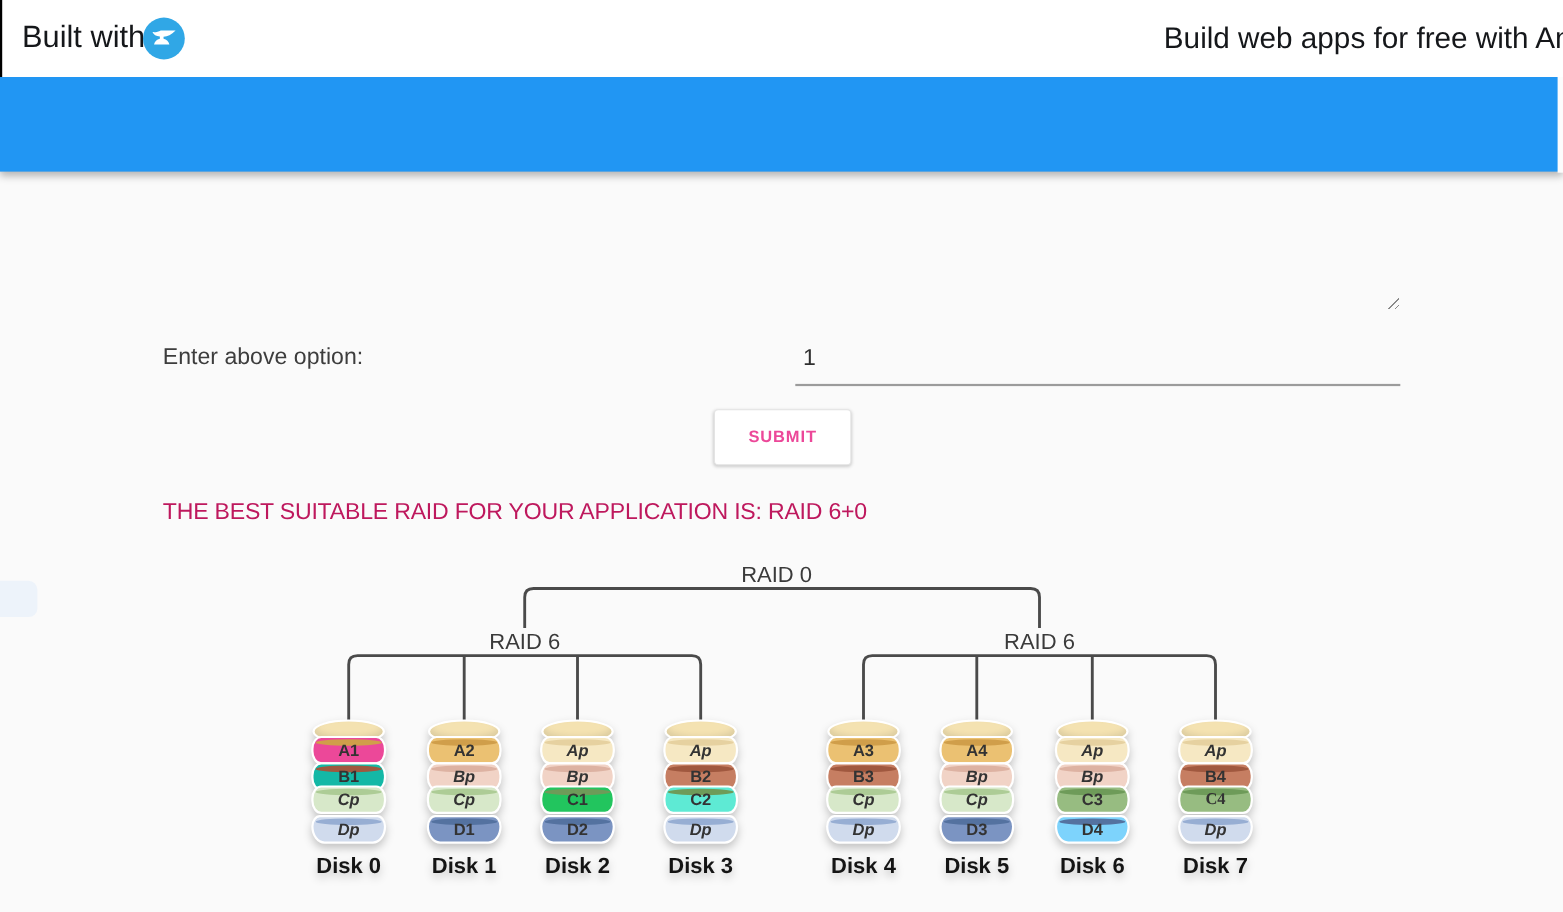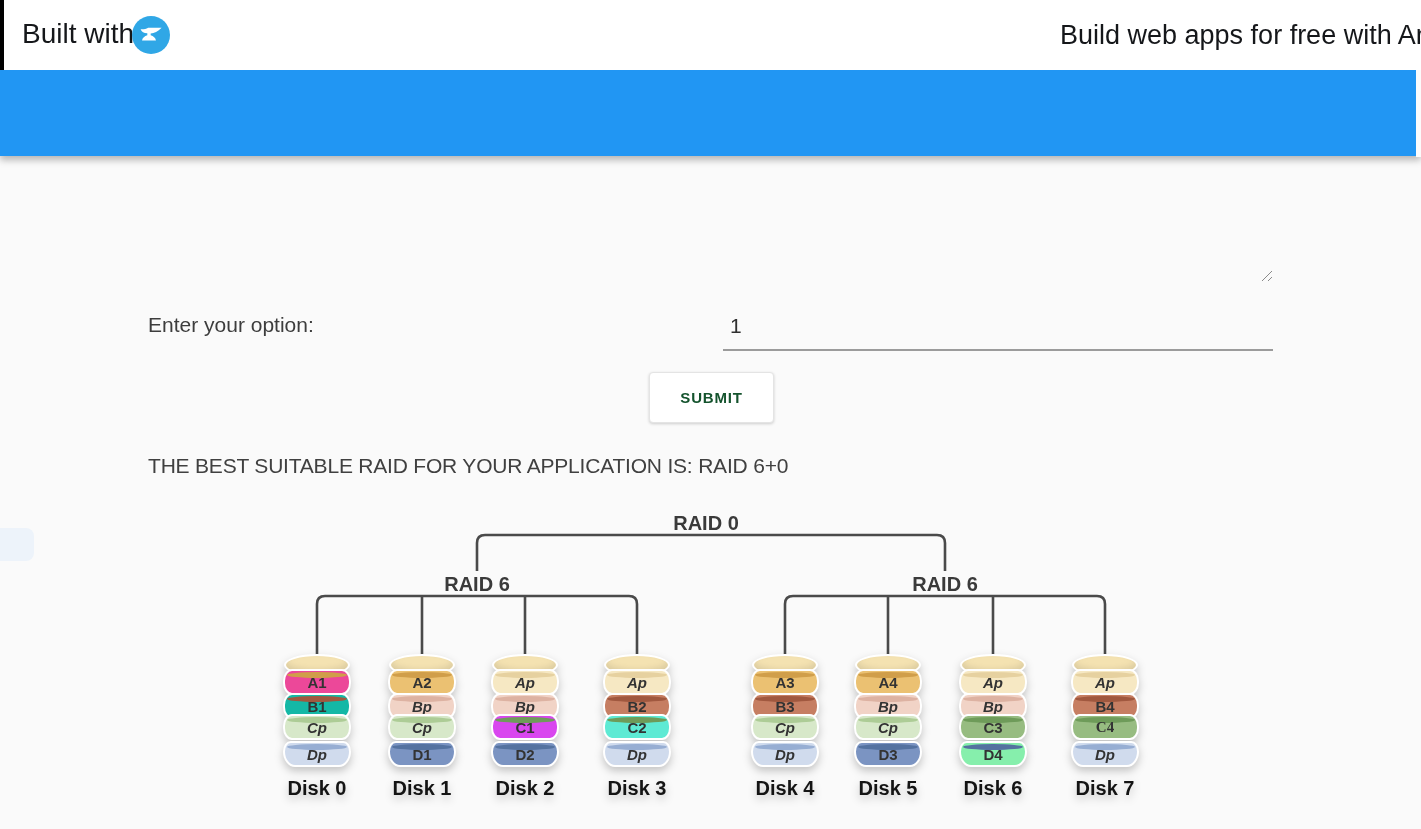--- a/index.html
+++ b/index.html
@@ -2,21 +2,21 @@
 <html><head>
 <meta charset="utf-8">
 <style>
   * { margin:0; padding:0; box-sizing:border-box; }
   html,body { width:1421px; height:829px; overflow:hidden; }
   body { font-family:"Liberation Sans", sans-serif; background:#fafafa; position:relative; }
   .stage { position:absolute; inset:0; width:1421px; height:829px; background:#fafafa; overflow:hidden; }
 
   
   .banner { position:absolute; left:0; top:0; width:1421px; height:70px; background:#ffffff;
-            border-left:4px solid #000000; overflow:hidden; z-index:7; }
+            border-left:2px solid #000000; overflow:hidden; z-index:7; }
   .built-with { position:absolute; left:18px; top:18px; font-size:28px; color:#15171a; }
   .anvil-logo { position:absolute; left:128px; top:16px; width:38px; height:38px; border-radius:50%;
                 display:flex; align-items:center; justify-content:center; }
   .anvil-logo svg { width:26px; height:26px; }
   .tagline { position:absolute; left:1056px; top:20px; font-size:27px; color:#15171a; white-space:nowrap; }
 
   
   .appbar { position:absolute; left:0; top:70px; width:1421px; height:86px; z-index:5;
             box-shadow:0 4px 7px rgba(0,0,0,.28); }
   .scroll-strip { position:absolute; right:0; top:70px; width:5px; height:87px; background:#fcfcfc; z-index:6; }
@@ -32,29 +32,29 @@
   .prompt-label { position:absolute; left:148px; top:313px; font-size:21px; color:#3d3d3d; z-index:1; }
   .option-input { position:absolute; left:723px; top:309px; width:550px; height:42px;
                   border:none; border-bottom:2px solid #9b9b9b; background:transparent;
                   font-family:"Liberation Sans", sans-serif; font-size:21px; color:#2f2f2f;
                   padding:0 0 6px 7px; outline:none; z-index:1; }
   .submit-btn { position:absolute; left:649px; top:372px; width:125px; height:51px;
                 background:#ffffff; border:1px solid #e4e4e4; border-radius:4px;
                 box-shadow:0 1px 3px rgba(0,0,0,.18);
                 font-family:"Liberation Sans", sans-serif; font-size:15px; font-weight:bold;
                 letter-spacing:.8px; cursor:pointer; z-index:1; }
-  .result-text { position:absolute; left:148px; top:454px; font-size:21px; color:#404040;
+  .result-text { position:absolute; left:148px; top:454px; font-size:21px; color:#be185d;
                  letter-spacing:-0.2px; z-index:1; }
   .side-chip { position:absolute; left:-7px; top:528px; width:41px; height:33px;
                background:#edf3fa; border-radius:8px; z-index:1; }
 
   
   .diagram { position:absolute; left:0; top:505px; width:1421px; height:324px; z-index:1; }
   .diagram svg.wires { position:absolute; left:0; top:0; width:1421px; height:324px; }
-  .raid-label { position:absolute; transform:translateX(-50%); font-size:20px; font-weight:bold;
+  .raid-label { position:absolute; transform:translateX(-50%); font-size:20px; font-weight:normal;
                 color:#3a3a3a; white-space:nowrap; letter-spacing:0; }
   .disk { position:absolute; width:72px; height:113px; filter:drop-shadow(0 4px 4px rgba(0,0,0,.22)); }
   .disk .cap { position:absolute; left:3px; right:3px; top:0; height:22px; border-radius:50%;
                border:2px solid #fff; box-shadow:inset 0 -4px 6px rgba(0,0,0,.10); z-index:1; }
   .band { position:absolute; left:2px; right:2px; height:26px; border:2px solid #fff;
           border-radius:9px / 12px; overflow:hidden; display:flex; align-items:flex-end;
           justify-content:center; }
   .band.b0 { top:15px; z-index:2; } .band.b1 { top:39px; z-index:3; }
   .band.b2 { top:60px; z-index:4; }
   .band.b3 { top:87px; z-index:5; border-radius:9px 9px 14px 14px / 12px 12px 18px 18px; }
@@ -64,24 +64,24 @@
   .disk-name { position:absolute; top:123px; left:50%; transform:translateX(-50%);
                font-size:20px; font-weight:bold; color:#141414; white-space:nowrap; }
 </style>
 </head>
 <body>
 
 <div class="stage">
 
   <div class="resize-corner"></div>
 
-  <div class="prompt-label">Enter your option:</div>
+  <div class="prompt-label">Enter above option:</div>
   <input class="option-input" value="1" style="">
 
-  <button class="submit-btn" style="color: #14532d;">SUBMIT</button>
+  <button class="submit-btn" style="color: #ec4899;">SUBMIT</button>
 
   <div class="result-text">THE BEST SUITABLE RAID FOR YOUR APPLICATION IS: RAID 6+0</div>
 
   <div class="side-chip"></div>
 
   <div class="diagram">
     <svg class="wires" id="wires" viewBox="0 0 1421 324">
         <path d="M477,66 V38 Q477,30 485,30 H937 Q945,30 945,38 V66" fill="none" stroke="#4a4a4a" stroke-width="2.6"></path>
         <path d="M317,161 V99 Q317,91 325,91 H629 Q637,91 637,99 V161" fill="none" stroke="#4a4a4a" stroke-width="2.6"></path>
         <path d="M422,91 V161" fill="none" stroke="#4a4a4a" stroke-width="2.6"></path>
@@ -136,21 +136,21 @@
         <div class="disk" style="left: 489px; top: 149px;">
           <div class="cap" style="background: rgb(244, 226, 177);"></div>
           <div class="band b0 parity" style="background: rgb(246, 232, 195);">
             <div class="edge" style="background: rgb(230, 209, 160);"></div>
             <span>Ap</span>
           </div>
           <div class="band b1 parity" style="background: rgb(241, 211, 198);">
             <div class="edge" style="background: rgb(221, 178, 162);"></div>
             <span>Bp</span>
           </div>
-          <div class="band b2" style="background: #d946ef;">
+          <div class="band b2" style="background: #22c55e;">
             <div class="edge" style="background: rgb(110, 155, 89);"></div>
             <span>C1</span>
           </div>
           <div class="band b3" style="background: rgb(123, 148, 194);">
             <div class="edge" style="background: rgb(84, 114, 160);"></div>
             <span>D2</span>
           </div>
           <div class="disk-name">Disk 2</div>
         </div>
         <div class="disk" style="left: 601px; top: 149px;">
@@ -221,21 +221,21 @@
             <span>Ap</span>
           </div>
           <div class="band b1 parity" style="background: rgb(241, 211, 198);">
             <div class="edge" style="background: rgb(221, 178, 162);"></div>
             <span>Bp</span>
           </div>
           <div class="band b2" style="background: rgb(151, 188, 129);">
             <div class="edge" style="background: rgb(110, 155, 89);"></div>
             <span>C3</span>
           </div>
-          <div class="band b3" style="background: #86efac;">
+          <div class="band b3" style="background: #7dd3fc;">
             <div class="edge" style="background: rgb(84, 114, 160);"></div>
             <span>D4</span>
           </div>
           <div class="disk-name">Disk 6</div>
         </div>
         <div class="disk" style="left: 1069px; top: 149px;">
           <div class="cap" style="background: rgb(244, 226, 177);"></div>
           <div class="band b0 parity" style="background: rgb(246, 232, 195);">
             <div class="edge" style="background: rgb(230, 209, 160);"></div>
             <span>Ap</span>

